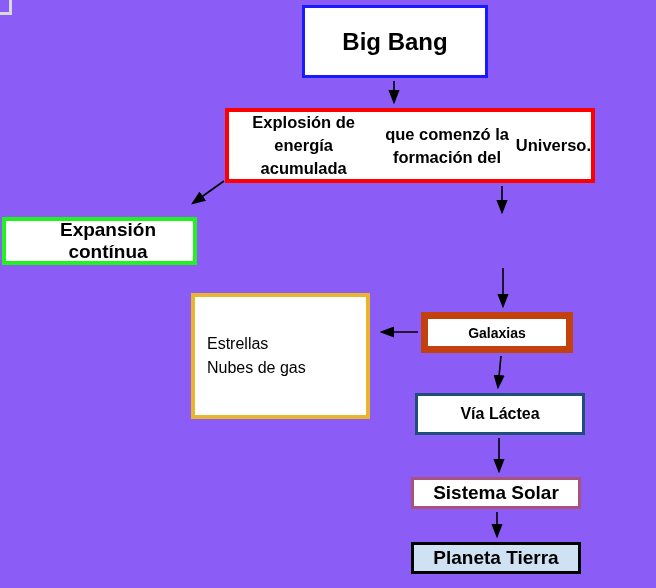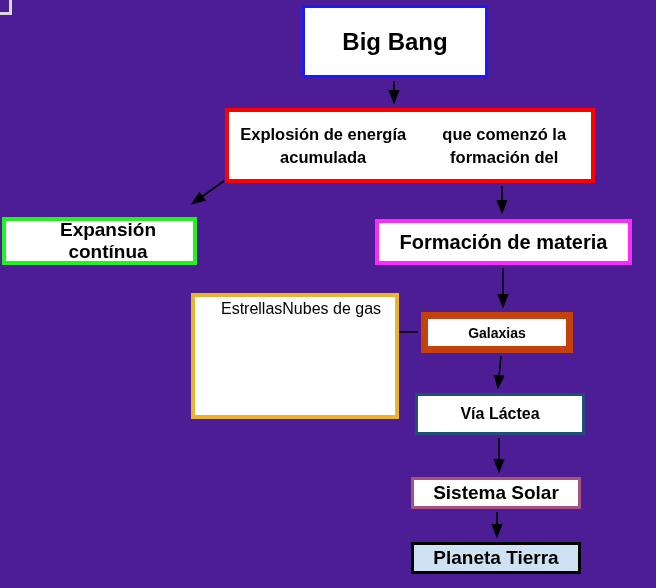--- a/index.html
+++ b/index.html
@@ -1,19 +1,19 @@
 <!DOCTYPE html>
 <html><head>
 <meta charset="utf-8">
 <style>
   html,body{margin:0;padding:0;background:#fff;}
   .canvas{
     position:relative;
     width:656px;height:588px;
-    background:#4c1d95;
+    background:#8b5cf6;
     font-family:"Liberation Sans","DejaVu Sans",sans-serif;
     overflow:hidden;
   }
   .node{
     position:absolute;
     box-sizing:border-box;
     background:#fff;
     display:flex;
     align-items:center;
     justify-content:center;
@@ -36,24 +36,24 @@
     left:2px;top:217px;width:195px;height:48px;
     border:4px solid #21f321;
     font-size:19px;font-weight:bold;padding-left:17px;
   }
   .formacion{
     left:375px;top:219px;width:257px;height:46px;
     border:4px solid #fb2cfb;
     font-size:20px;font-weight:bold;
   }
   .estrellas{
-    left:191px;top:293px;width:208px;height:126px;
+    left:191px;top:293px;width:179px;height:126px;
     border:4px solid #eab42c;
     font-size:16px;font-weight:normal;line-height:24px;
-    flex-direction:row;
+    flex-direction:column;
     align-items:flex-start;
     justify-content:center;
     text-align:left;
     padding-left:12px;
   }
   .galaxias{
     left:421px;top:312px;width:152px;height:41px;
     border:7px solid #c2410c;
     font-size:14px;font-weight:bold;
   }
@@ -109,29 +109,27 @@
     <line x1="497" y1="512" x2="497" y2="536" stroke="#000" stroke-width="1.6" marker-end="url(#ah)"></line>
   </svg>
 
   <div class="node big-bang">
     <span>Big Bang</span>
   </div>
 
   <div class="node explosion">
     <div>Explosión de energía acumulada</div>
     <div>que comenzó la formación del</div>
+    <div>Universo.</div>
   </div>
 
   <div class="node expansion">
     <span>Expansión contínua</span>
   </div>
 
-  <div class="node formacion">
-    <span>Formación de materia</span>
-  </div>
 
   <div class="node estrellas">
     <div>Estrellas</div>
     <div>Nubes de gas</div>
   </div>
 
   <div class="node galaxias">
     <span>Galaxias</span>
   </div>
 

